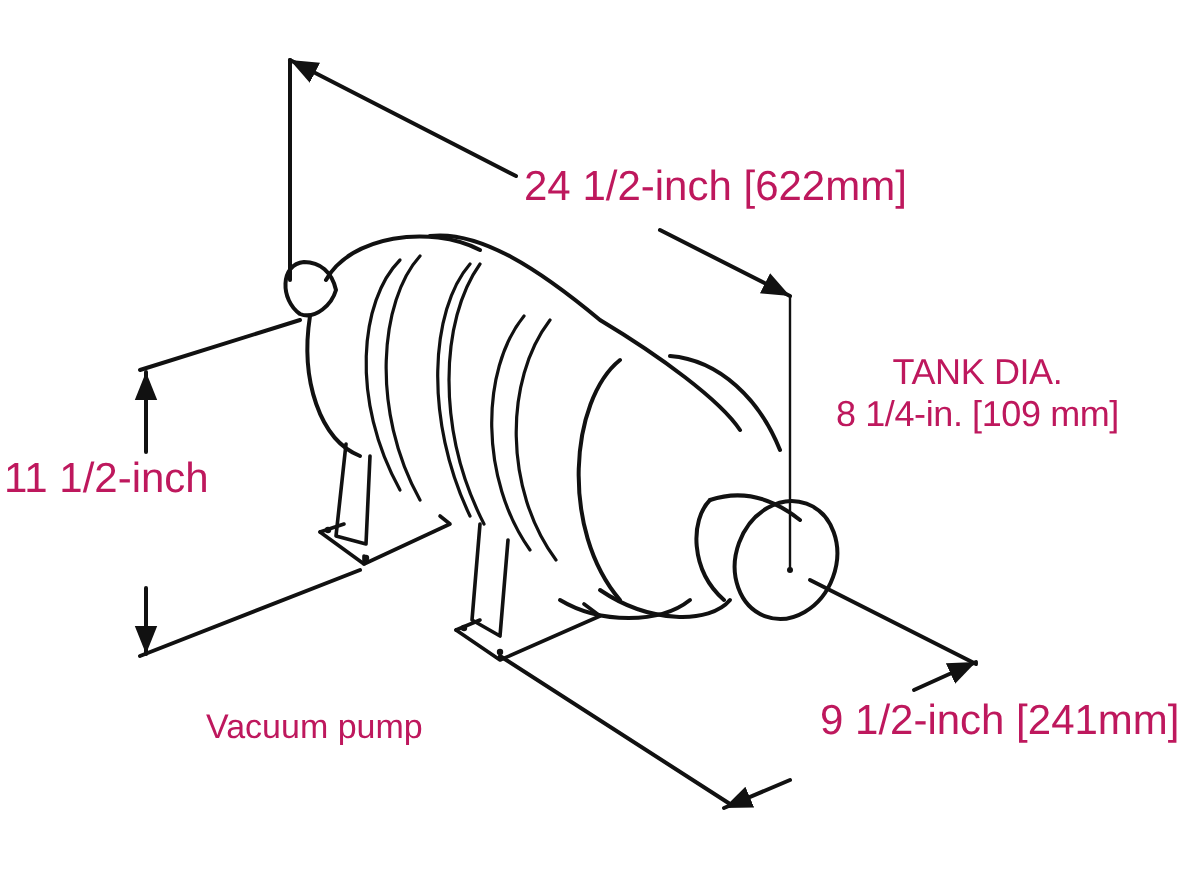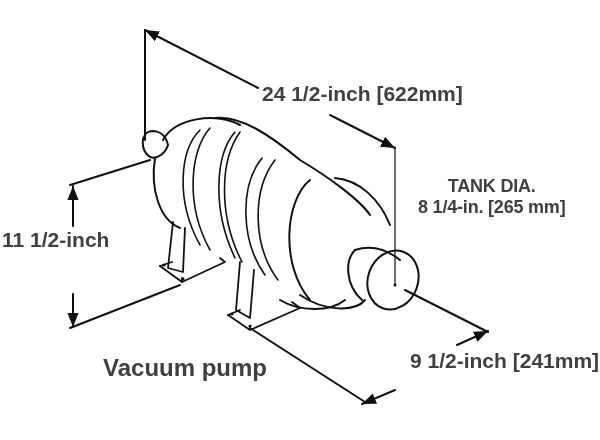--- a/index.html
+++ b/index.html
@@ -1,24 +1,24 @@
 <!DOCTYPE html>
 <html><head>
 <meta charset="utf-8">
 <style>
   html, body { margin: 0; padding: 0; background: #ffffff; }
   body { width: 600px; height: 440px; overflow: hidden; position: relative; }
   #canvas { position: absolute; left: 0; top: 0; width: 600px; height: 440px; }
-  .lbl { position: absolute; color: #404040; font-family: "Liberation Sans", sans-serif; white-space: nowrap; line-height: 1.15; font-weight: bold; }
+  .lbl { position: absolute; color: #be185d; font-family: "Liberation Sans", sans-serif; white-space: nowrap; line-height: 1.15; }
   .lbl.narrow { font-family: "Liberation Sans", sans-serif; letter-spacing: -0.2px; }
   #dim-length { left: 262px; top: 82px; font-size: 21px; }
   #tank-dia { left: 418px; top: 176px; font-size: 18px; text-align: center; }
   #dim-height { left: 2px; top: 228px; font-size: 21px; }
   #dim-width { left: 368px; top: 349px; font-size: 21px; margin-left: 42px; }
-  #caption { left: 103px; top: 354px; font-size: 24px; }
+  #caption { left: 103px; top: 354px; font-size: 17px; }
   svg .ln { stroke: #111; fill: none; stroke-linecap: round; stroke-linejoin: round; }
 </style>
 </head>
 <body>
 
 <svg id="canvas" viewBox="0 0 600 440" xmlns="http://www.w3.org/2000/svg">
   <defs>
     <marker id="arrow" viewBox="0 0 10 10" refX="10" refY="5" markerWidth="7" markerHeight="7" orient="auto-start-reverse">
       <path d="M0,1 L10,5 L0,9 z" fill="#111"></path>
     </marker>
@@ -86,21 +86,21 @@
     <path class="ln" stroke-width="1.8" d="M228,315 L240,310"></path>
     <circle cx="232" cy="314" r="1.6" fill="#111"></circle>
     <circle cx="250" cy="326" r="1.6" fill="#111"></circle>
   </g>
 </svg>
 
 <div class="lbl" id="dim-length">24 1/2-inch [622mm]</div>
 
 <div class="lbl narrow" id="tank-dia">
   <div>TANK DIA.</div>
-  <div>8 1/4-in. [265 mm]</div>
+  <div>8 1/4-in. [109 mm]</div>
 </div>
 
 <div class="lbl" id="dim-height">
   <div>11 1/2-inch</div>
 </div>
 
 <div class="lbl" id="dim-width">9 1/2-inch [241mm]</div>
 
 <div class="lbl" id="caption">Vacuum pump</div>
 

